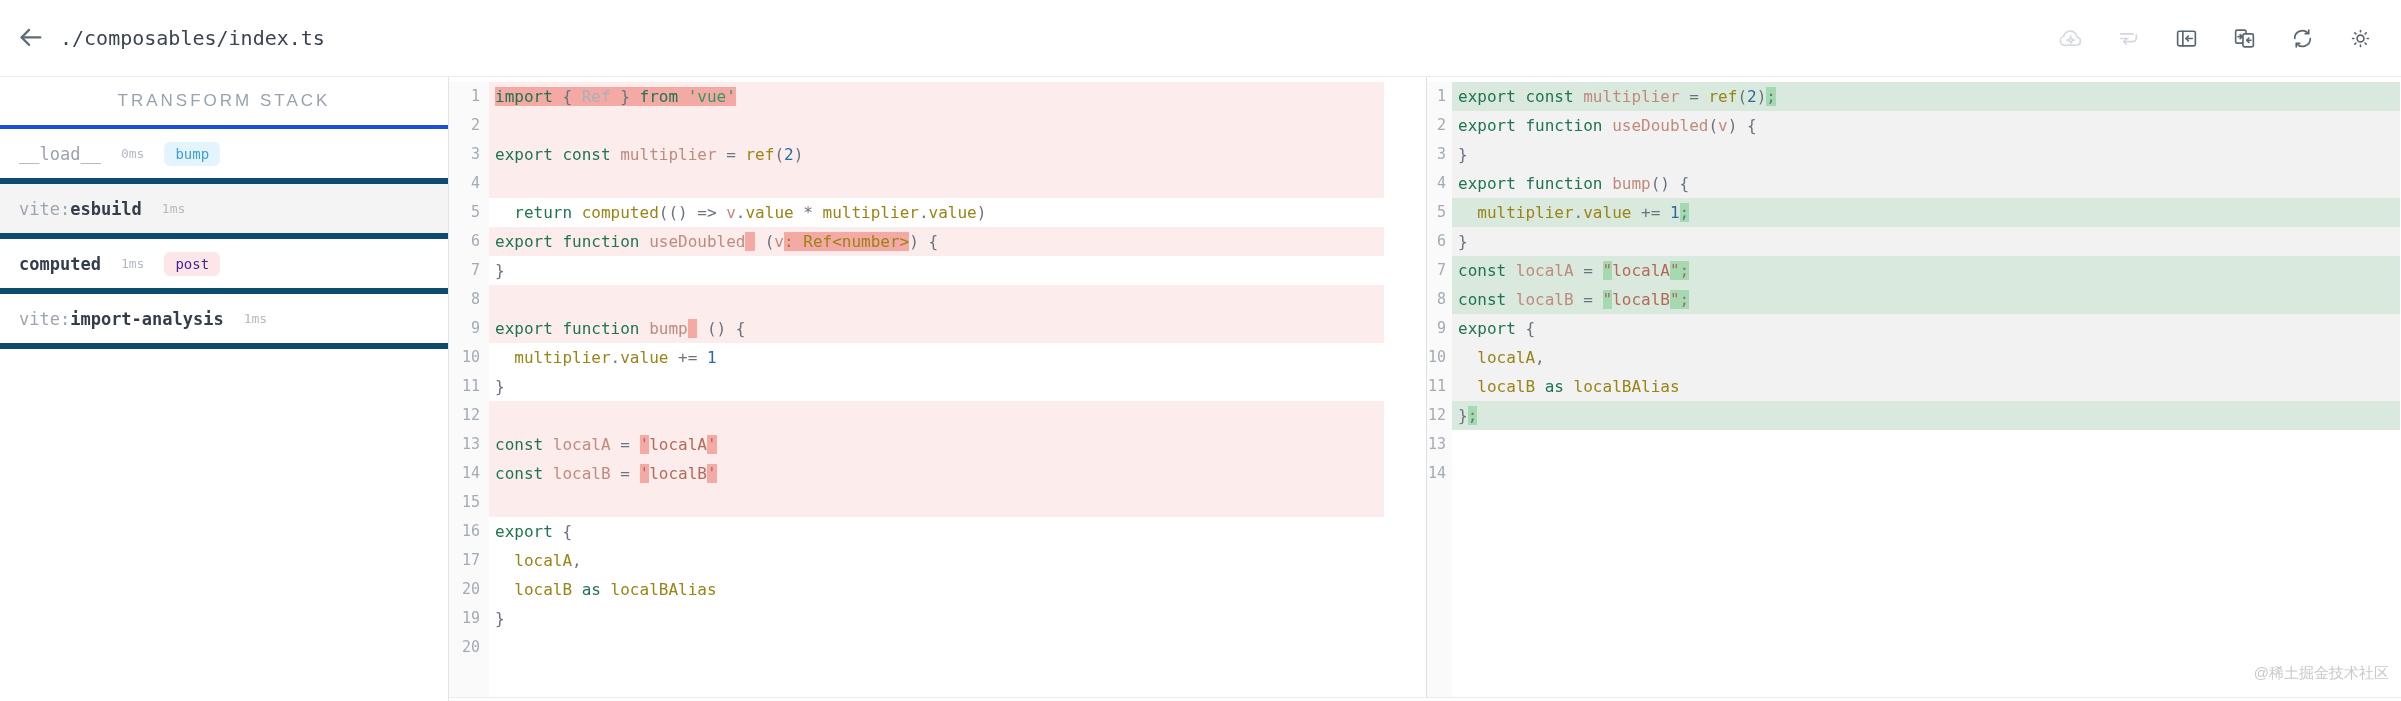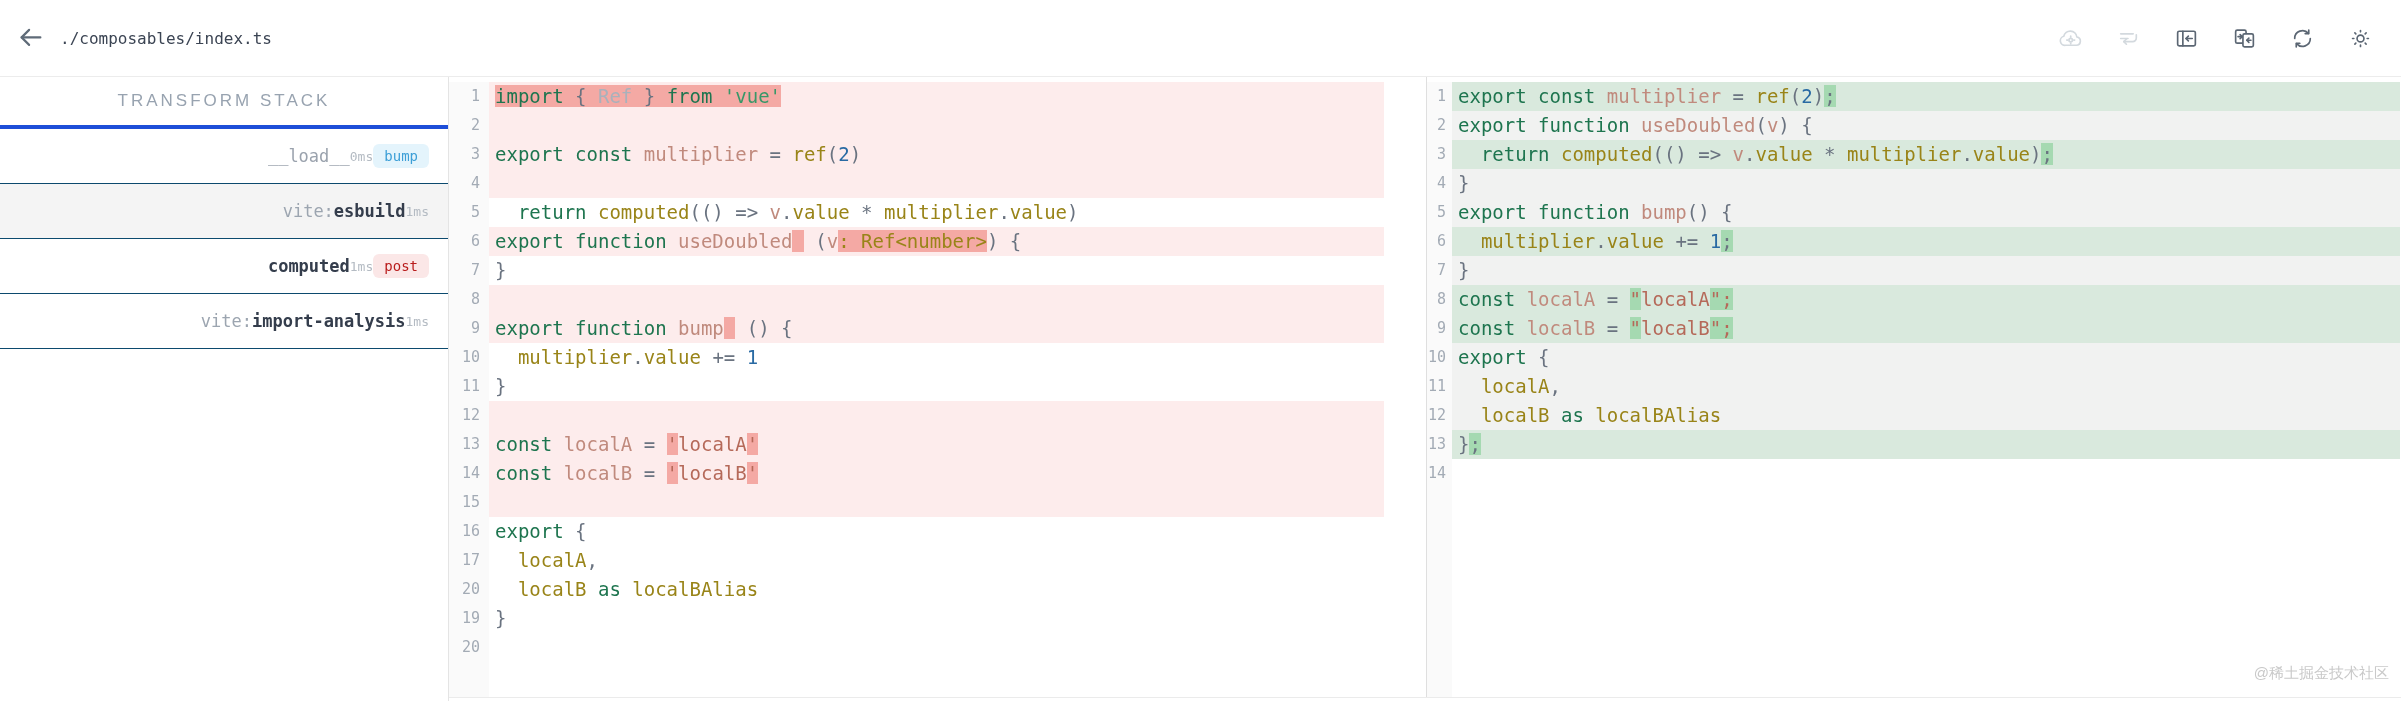--- a/index.html
+++ b/index.html
@@ -6,58 +6,58 @@
   html,body { width:2401px; height:701px; background:#fff; overflow:hidden;
               font-family:"Liberation Sans", sans-serif; }
 
   
   .appbar { position:absolute; left:0; top:0; width:2401px; height:77px;
             background:#fff; border-bottom:1px solid #ececec;
             display:flex; align-items:center; }
   .back-btn { width:30px; height:30px; margin-left:16px; color:#5f6b78;
               display:flex; align-items:center; justify-content:center; cursor:pointer; }
   .appbar-title { margin-left:14px; font-family:"DejaVu Sans Mono", monospace;
-                  font-size:16px; color:#3b4453; letter-spacing:0; }
+                  font-size:20px; color:#3b4453; letter-spacing:0; }
   .appbar-icons { position:absolute; right:28px; top:0; height:77px;
                   display:flex; align-items:center; gap:33px; }
   .tool-icon { width:25px; height:25px; color:#5b6673; cursor:pointer; display:block; }
   .tool-icon.muted { color:#d3d9de; }
   .tool-icon svg { width:100%; height:100%; }
 
   
   .sidebar { position:absolute; left:0; top:77px; width:449px; height:624px;
              background:#fff; border-right:1px solid #e4e4e4; }
   .sidebar-title { height:52px; display:flex; align-items:center; justify-content:center;
                    color:#98a3b0; font-size:17px; letter-spacing:3px;
                    border-bottom:4px solid #1d4ed8; }
-  .plugin-row { height:55px; display:flex; align-items:center; gap:0;
-                padding:0 19px; border-bottom:1px solid #0c4a6e; cursor:pointer;justify-content:flex-end; }
+  .plugin-row { height:55px; display:flex; align-items:center; gap:20px;
+                padding:0 19px; border-bottom:6px solid #0c4a6e; cursor:pointer; }
   .plugin-row.selected { background:#f4f4f4; }
   .plugin-name { font-family:"DejaVu Sans Mono", monospace; font-size:17px; color:#3b4453; }
   .plugin-name .prefix { color:#9ca5b0; font-weight:400; }
   .plugin-name b { font-weight:bold; color:#343d4c; }
   .plugin-name.muted { color:#9aa2ad; }
   .plugin-time { font-family:"DejaVu Sans Mono", monospace; font-size:13px; color:#b4bbc3; }
   .badge { font-family:"DejaVu Sans Mono", monospace; font-size:14px;
            padding:4px 11px; border-radius:6px; }
   .badge-load { background:#e4f4fc; color:#3d9fd7; }
-  .badge-post { background:#fbe7e7; color:#b91c1c; }
+  .badge-post { background:#fbe7e7; color:#4c1d95; }
 
   
   .main { position:absolute; left:449px; top:77px; width:1952px; height:621px;
           display:flex; border-bottom:1px solid #ebebeb; background:#fff; }
   .panel { height:100%; display:flex; padding-top:5px; overflow:hidden; }
   .panel-left { width:978px; border-right:1px solid #dfdfdf; }
   .panel-right { width:973px; }
   .gutter { background:#fafafa; text-align:right;
             font-family:"DejaVu Sans Mono", monospace; font-size:15px; color:#a3abb5; }
   .gutter-left { width:40px; padding-right:9px; }
   .gutter-right { width:25px; padding-right:6px; }
   .ln { height:29px; line-height:29px; }
-  .code { font-family:"DejaVu Sans Mono", monospace; font-size:19px; }
+  .code { font-family:"DejaVu Sans Mono", monospace; font-size:16px; }
   .code-left { width:895px; }
   .code-right { flex:1; }
   .row { height:29px; line-height:29px; white-space:pre; padding-left:6px; }
   .bg-rem { background:#fdecec; }
   .bg-add { background:#d9e9dd; }
   .bg-ctx { background:#f1f2f1; }
   .bg-none { background:#fff; }
   .hl-r { background:#f4a9a4; }
   .hl-g { background:#a5d9b1; }
   .c-k { color:#1e754f; }
@@ -220,21 +220,20 @@
         <div class="ln">9</div>
         <div class="ln">10</div>
         <div class="ln">11</div>
         <div class="ln">12</div>
         <div class="ln">13</div>
         <div class="ln">14</div>
       </div>
     <div class="code code-right">
         <div class="row bg-add"><span class="c-k">export const </span><span class="c-n">multiplier</span><span class="c-p"> = </span><span class="c-o">ref</span><span class="c-p">(</span><span class="c-num">2</span><span class="c-p">)</span><span class="c-p hl-g">;</span></div>
         <div class="row bg-ctx"><span class="c-k">export function </span><span class="c-n">useDoubled</span><span class="c-p">(</span><span class="c-n">v</span><span class="c-p">) {</span></div>
-        <div class="row bg-add"><span class="c-k">  return </span><span class="c-o">computed</span><span class="c-p">(() =&gt; </span><span class="c-n">v</span><span class="c-p">.</span><span class="c-o">value</span><span class="c-p"> * </span><span class="c-o">multiplier</span><span class="c-p">.</span><span class="c-o">value</span><span class="c-p">)</span><span class="c-p hl-g">;</span></div>
         <div class="row bg-ctx"><span class="c-p">}</span></div>
         <div class="row bg-ctx"><span class="c-k">export function </span><span class="c-n">bump</span><span class="c-p">() {</span></div>
         <div class="row bg-add"><span class="c-d">  </span><span class="c-o">multiplier</span><span class="c-p">.</span><span class="c-o">value</span><span class="c-p"> += </span><span class="c-num">1</span><span class="c-p hl-g">;</span></div>
         <div class="row bg-ctx"><span class="c-p">}</span></div>
         <div class="row bg-add"><span class="c-k">const </span><span class="c-n">localA</span><span class="c-p"> = </span><span class="c-s hl-g">"</span><span class="c-s">localA</span><span class="c-s hl-g">";</span></div>
         <div class="row bg-add"><span class="c-k">const </span><span class="c-n">localB</span><span class="c-p"> = </span><span class="c-s hl-g">"</span><span class="c-s">localB</span><span class="c-s hl-g">";</span></div>
         <div class="row bg-ctx"><span class="c-k">export </span><span class="c-p">{</span></div>
         <div class="row bg-ctx"><span class="c-d">  </span><span class="c-o">localA</span><span class="c-p">,</span></div>
         <div class="row bg-ctx"><span class="c-d">  </span><span class="c-o">localB</span><span class="c-k"> as </span><span class="c-o">localBAlias</span></div>
         <div class="row bg-add"><span class="c-p">}</span><span class="c-p hl-g">;</span></div>

